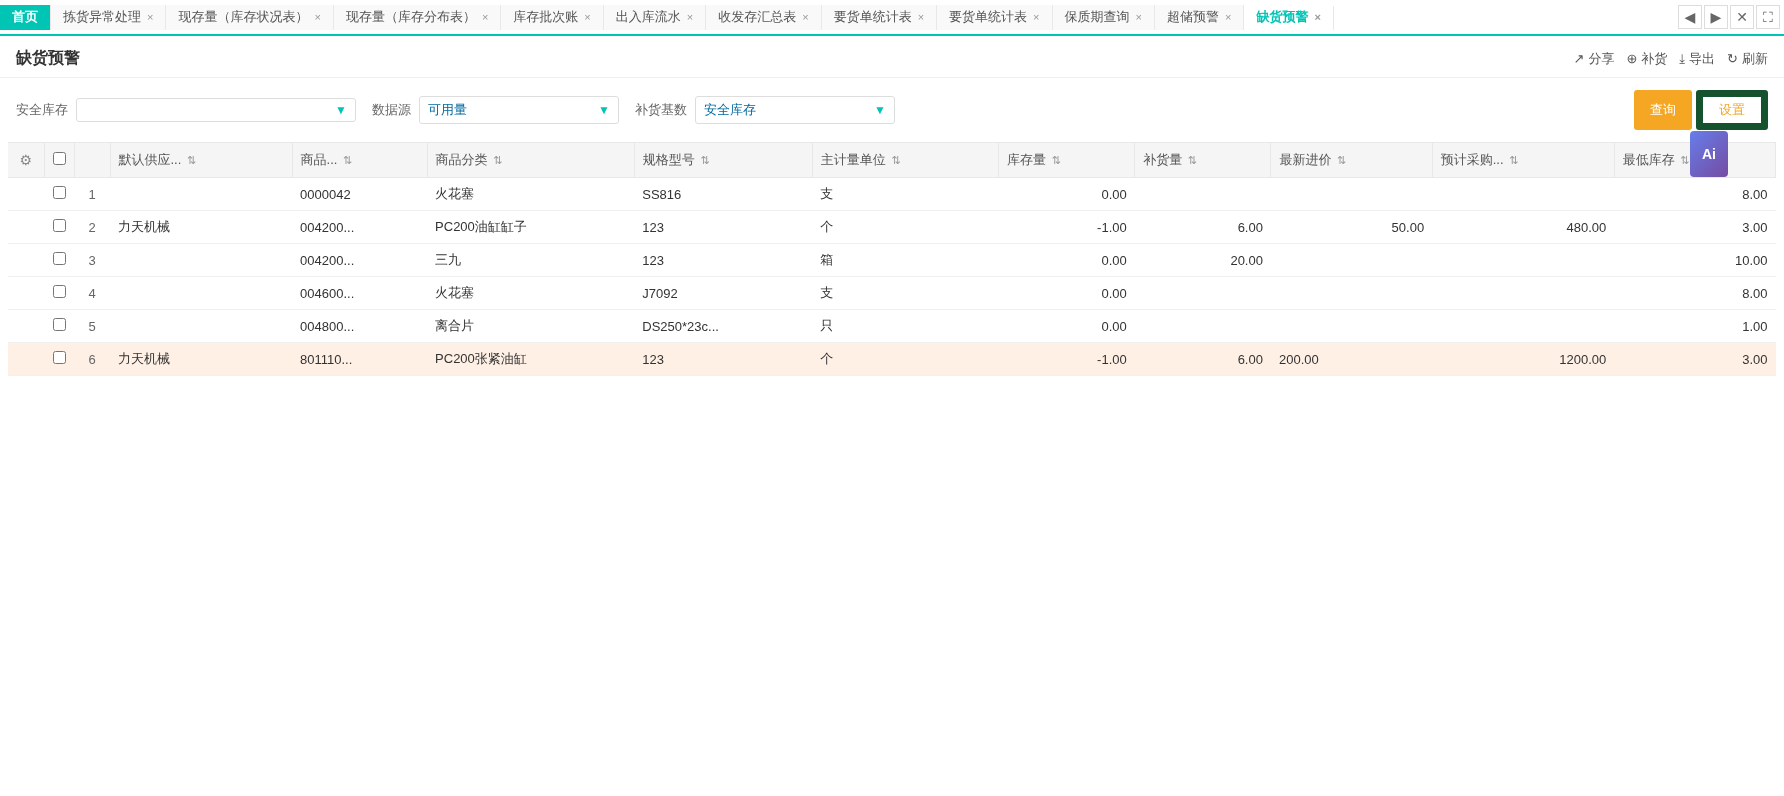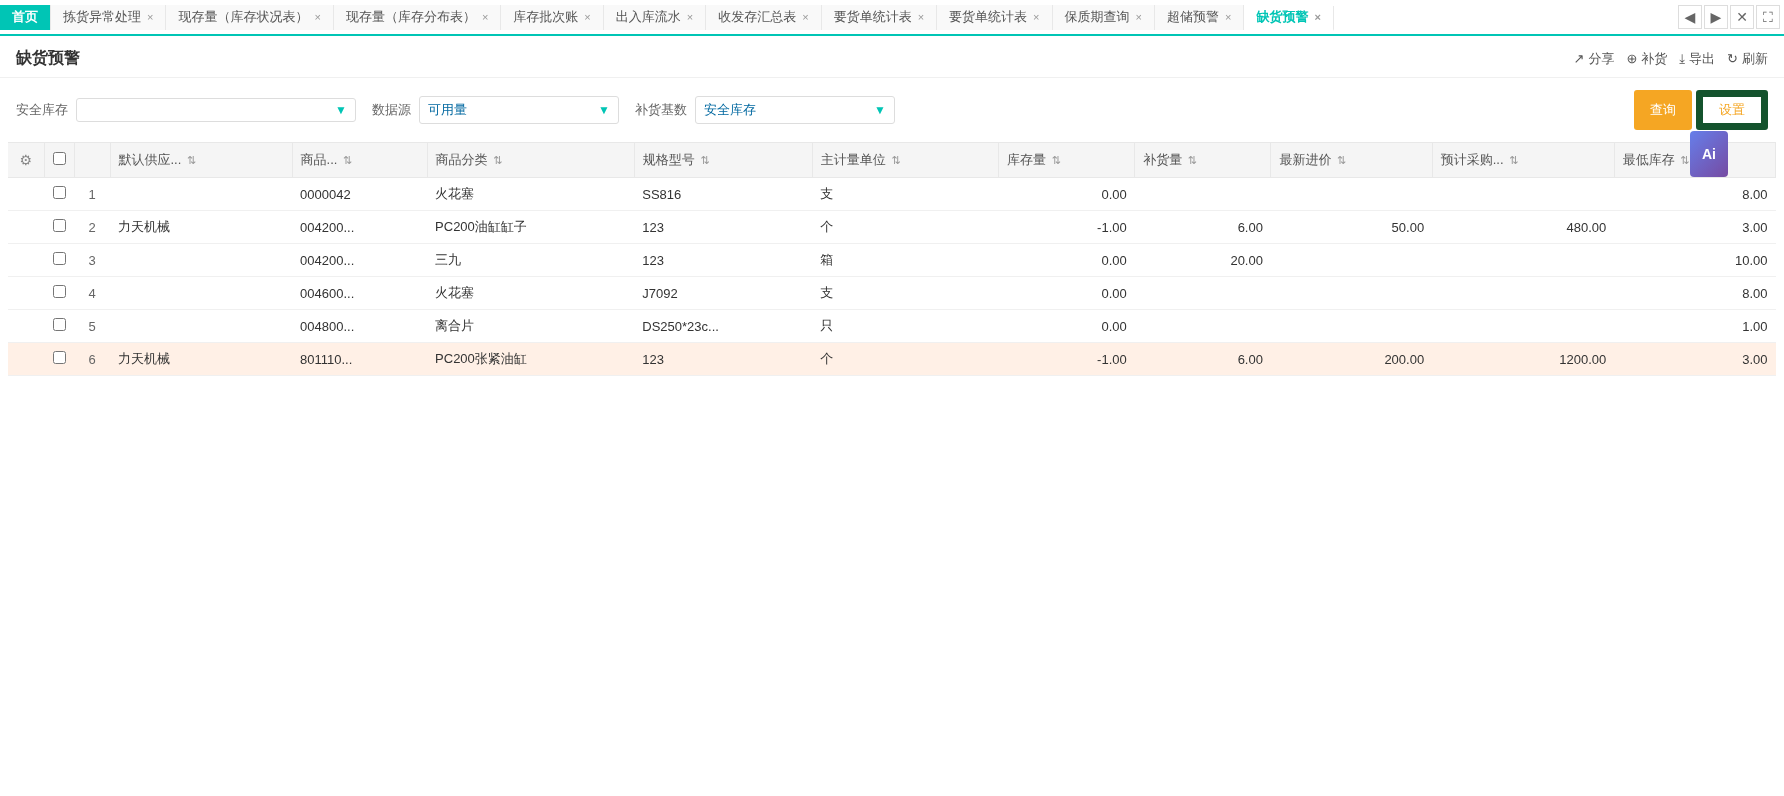--- a/index.html
+++ b/index.html
@@ -463,21 +463,21 @@
         <input type="checkbox" style="">
       </td>
       <td class="row-num">6</td>
       <td>力天机械</td>
       <td>801110...</td>
       <td>PC200张紧油缸</td>
       <td>123</td>
       <td>个</td>
       <td style="text-align:right;">-1.00</td>
       <td style="text-align:right;">6.00</td>
-      <td style="text-align:right;">200.00</td>
+      <td style="text-align:left;">200.00</td>
       <td style="text-align:right;">1200.00</td>
       <td style="text-align:right;">3.00</td>
     </tr>
         </tbody>
     </table>
   </div>
 </div>
 
 <div class="ai-badge">Ai</div>
 

